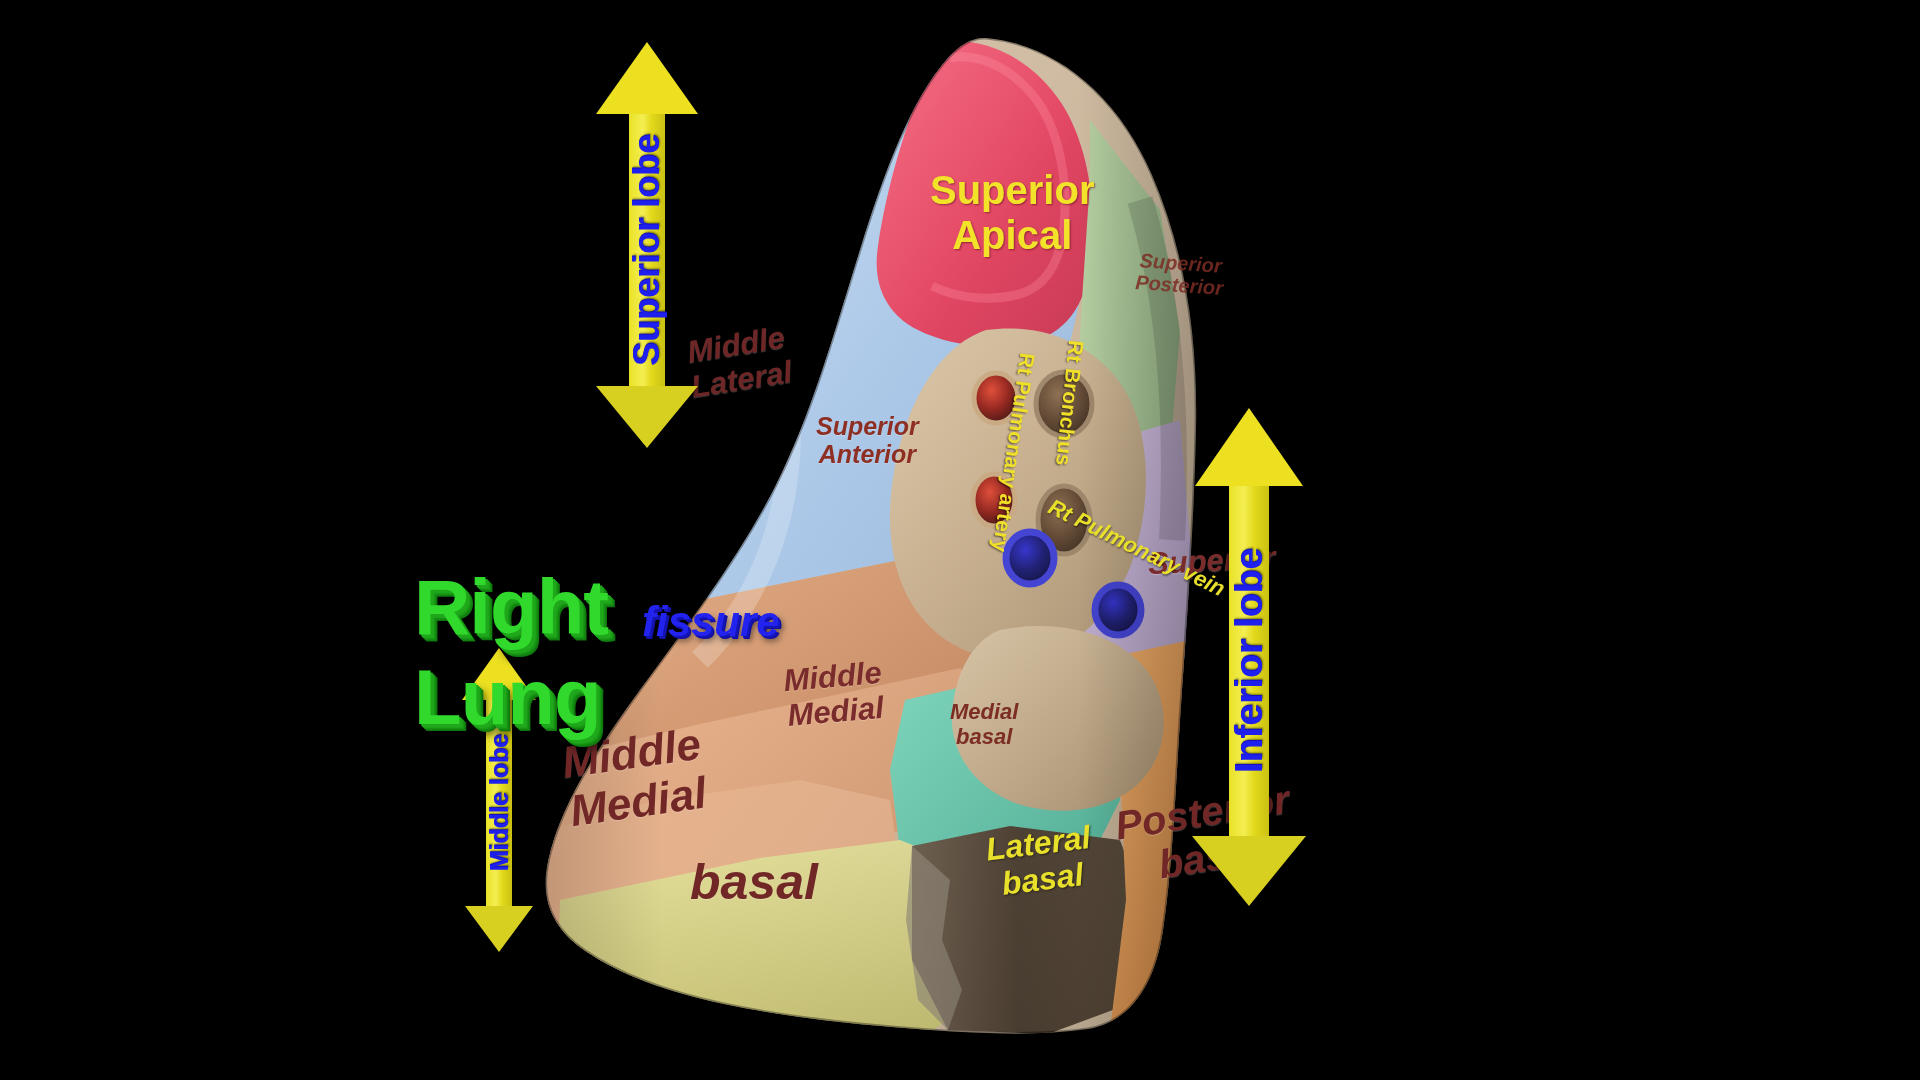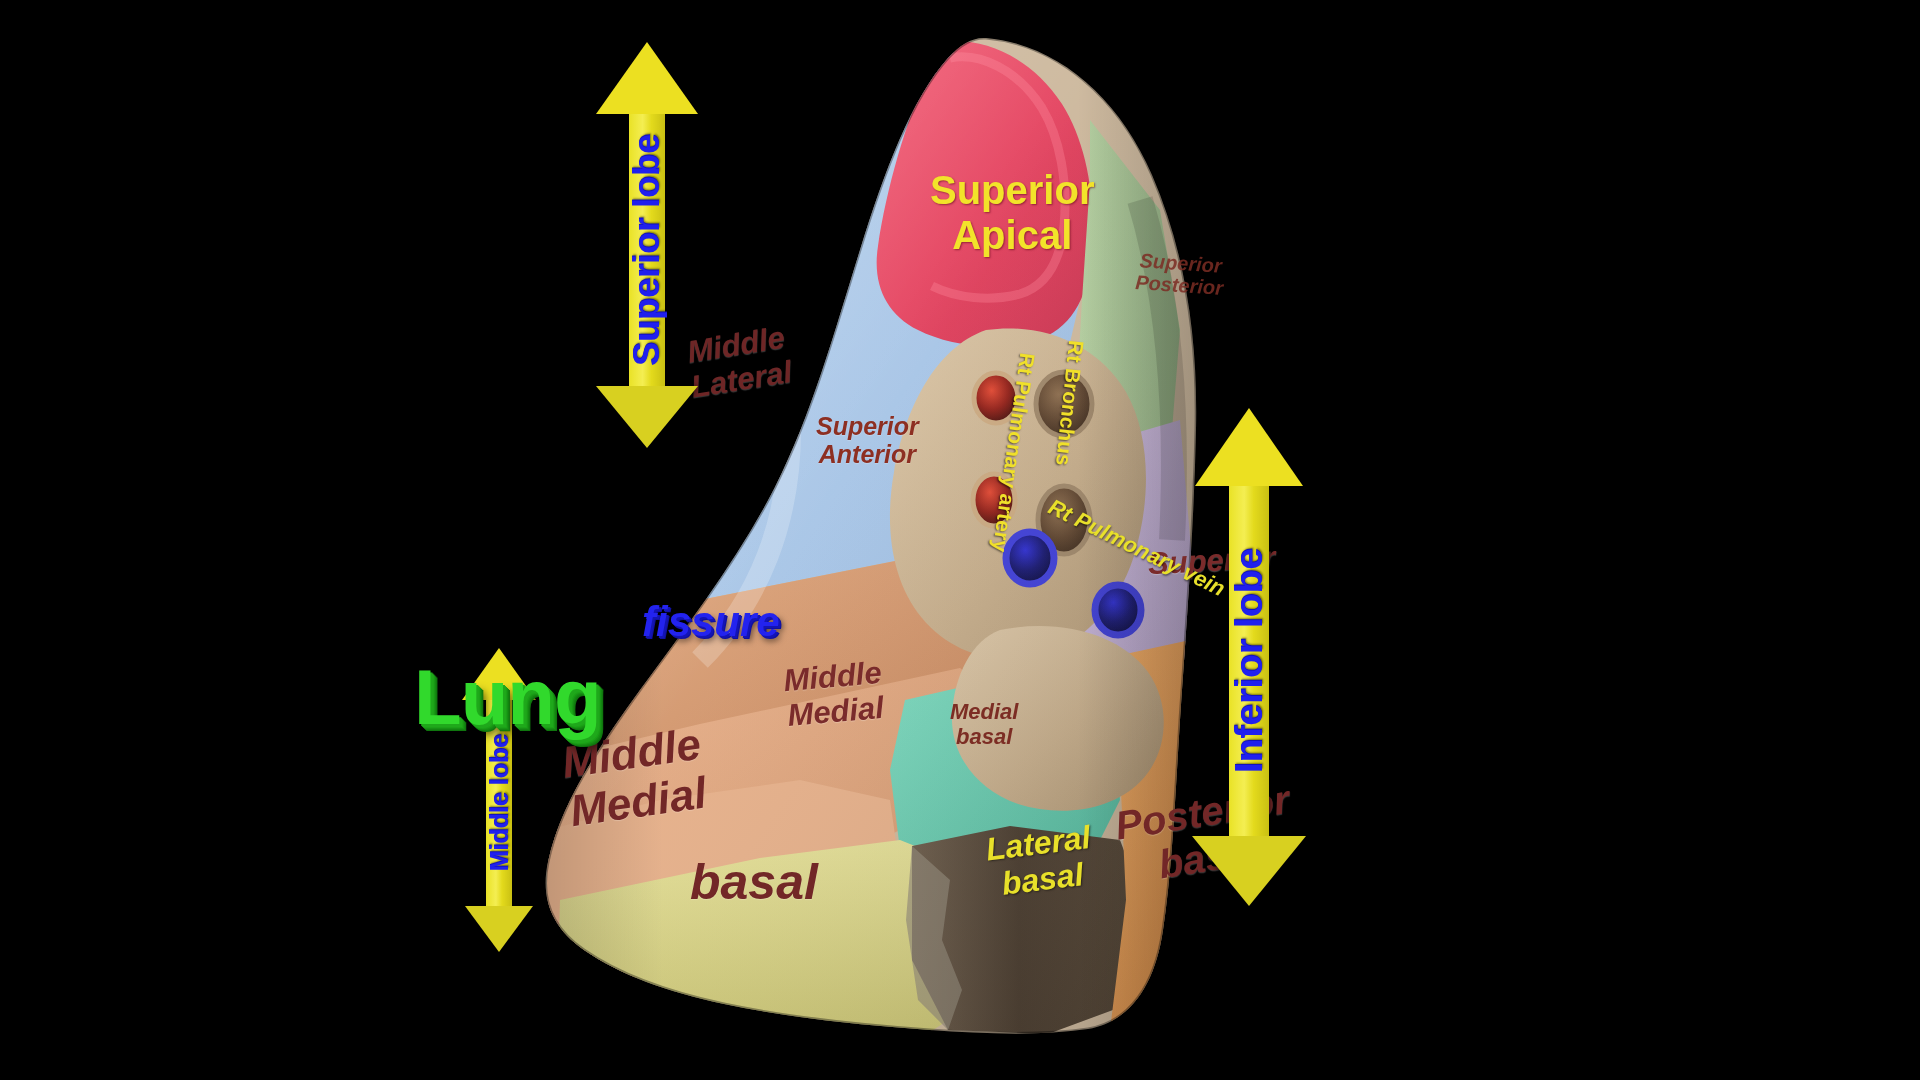--- a/index.html
+++ b/index.html
@@ -325,20 +325,21 @@
 basal</div>
 
   <div class="seg-label lbl-yellow-vert" style="left:1058px; top:340px; transform:rotate(6deg);">Rt Bronchus</div>
 
   <div class="seg-label lbl-yellow-vert" style="left:1002px; top:352px; transform:rotate(8deg);">Rt Pulmonary artery</div>
 
   <div class="seg-label lbl-yellow-sm" style="left:1040px; top:536px; font-size:22px; transform:rotate(26deg);">Rt Pulmonary vein</div>
 
   <div class="fissure-3d" style="left:618px; top:598px;">fissure</div>
 
+  <div class="title-3d" id="title-right">Right</div>
   <div class="title-3d" id="title-lung">Lung</div>
 
   <div class="arrow" id="arrow-superior">
     <div class="arrow-head up"></div>
     <div class="arrow-shaft">
       <span class="arrow-label">Superior lobe</span>
     </div>
     <div class="arrow-head down"></div>
   </div>
 

